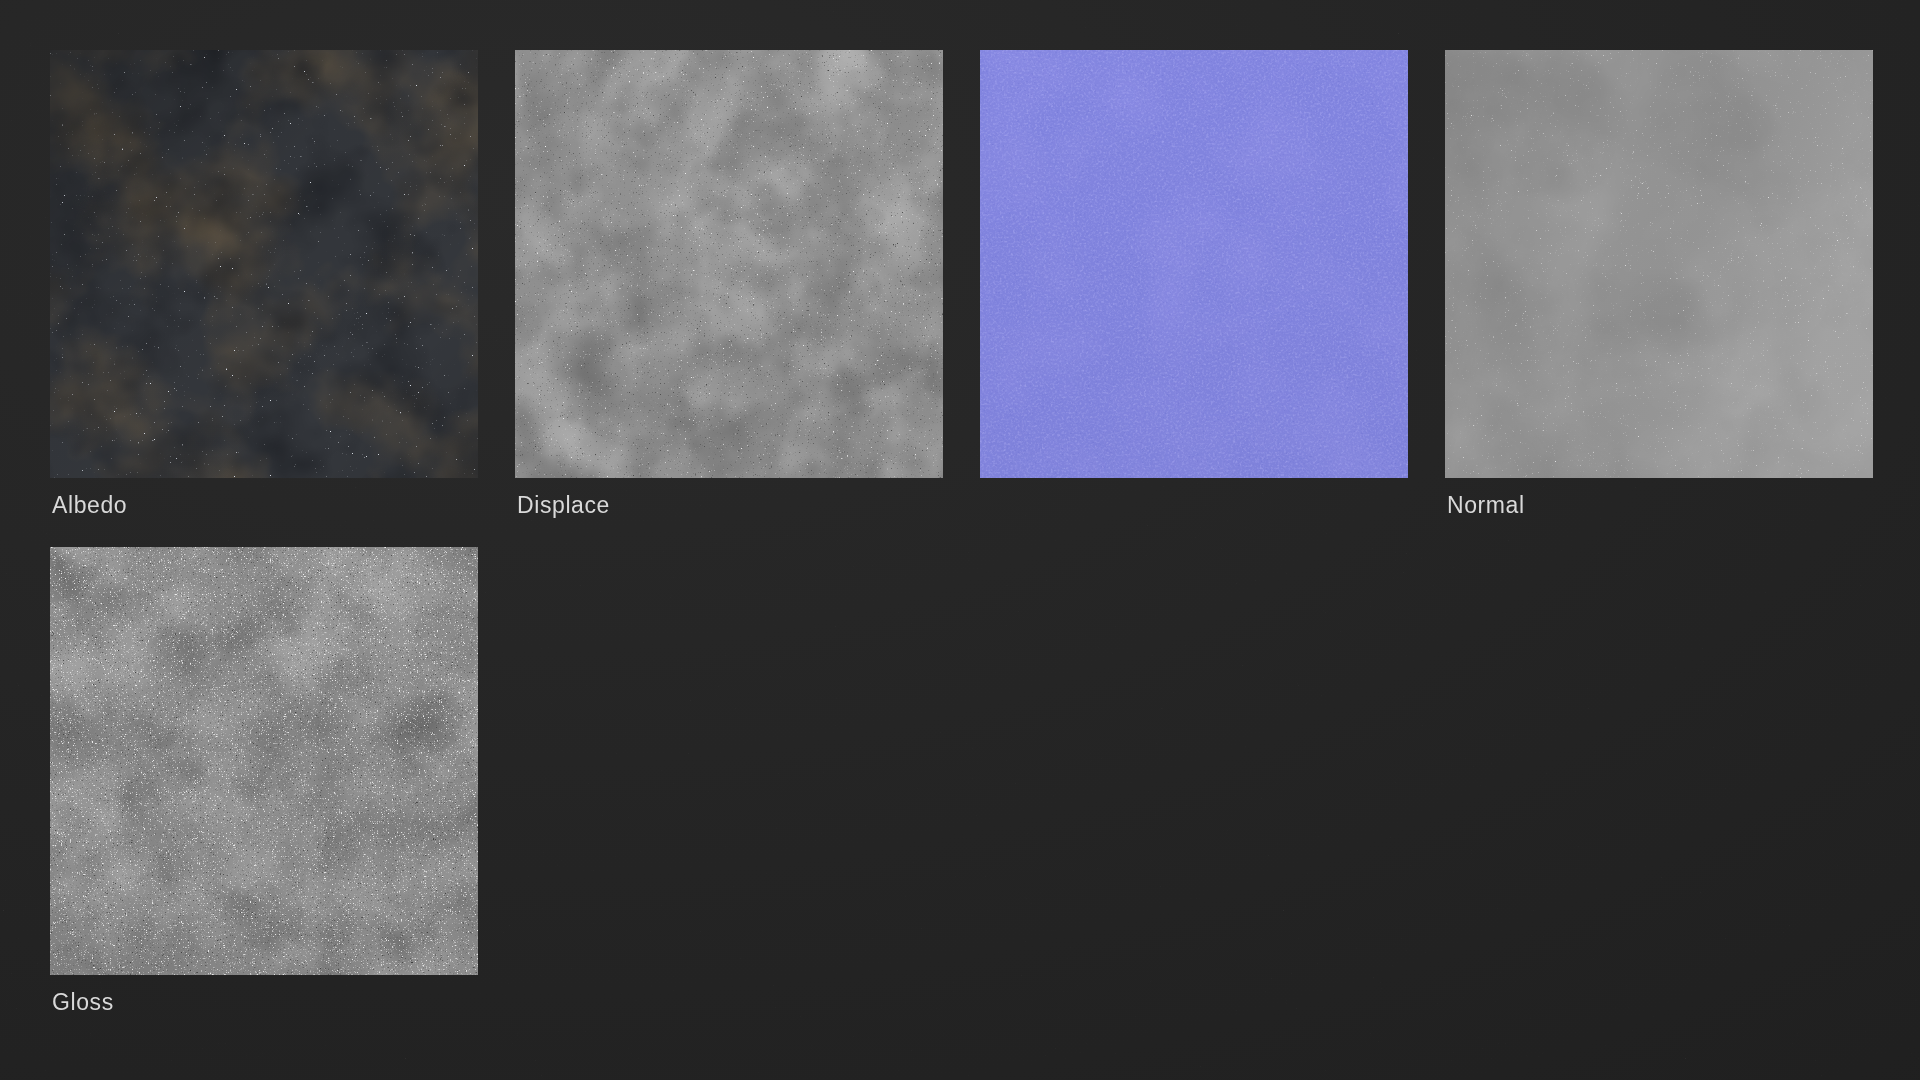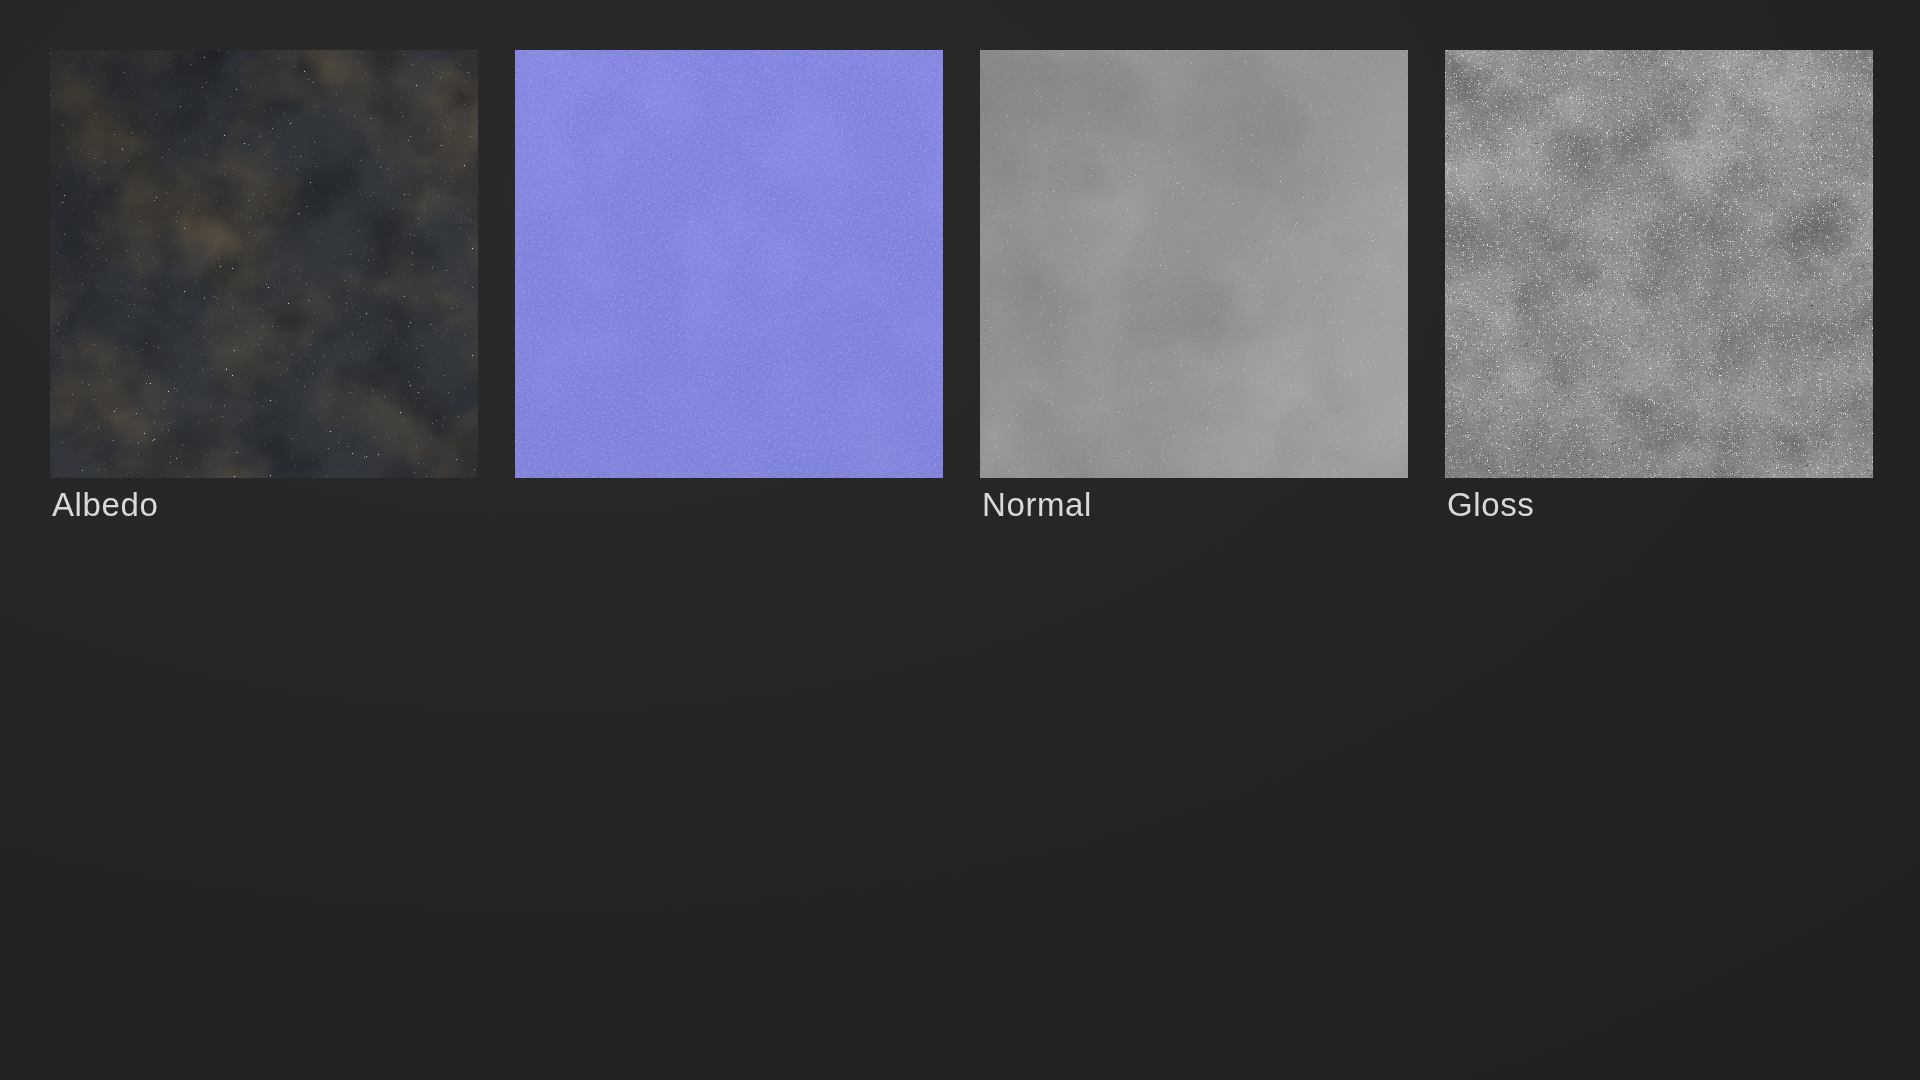--- a/index.html
+++ b/index.html
@@ -33,21 +33,21 @@
     height: 428px;
     overflow: hidden;
   }
   .thumb svg {
     display: block;
     width: 100%;
     height: 100%;
   }
   figcaption.label {
     margin: 12px 0 27px 2px;
-    font-size: 33px;
+    font-size: 23px;
     line-height: 30px;
     font-weight: 300;
     letter-spacing: 0.6px;
     color: #d9d9d9;
   }
   .page-grain {
     position: fixed;
     inset: 0;
     pointer-events: none;
     opacity: 0.05;
@@ -161,20 +161,29 @@
   <figure class="tile">
     <div class="thumb">
       <svg viewBox="0 0 428 428" preserveAspectRatio="none">
         <rect class="texrect" x="0" y="0" width="428" height="428" fill="#34373c" filter="url(#tex-albedo)"></rect>
         <rect class="gradrect" x="0" y="0" width="428" height="428" fill="url(#grad-albedo)"></rect>
       </svg>
     </div>
     <figcaption class="label">Albedo</figcaption>
   </figure>
 
+  <figure class="tile">
+    <div class="thumb">
+      <svg viewBox="0 0 428 428" preserveAspectRatio="none">
+        <rect class="texrect" x="0" y="0" width="428" height="428" fill="#909090" filter="url(#tex-displace)"></rect>
+        <rect class="gradrect" x="0" y="0" width="428" height="428" fill="url(#grad-displace)"></rect>
+      </svg>
+    </div>
+    <figcaption class="label">Displace</figcaption>
+  </figure>
 
   <figure class="tile">
     <div class="thumb">
       <svg viewBox="0 0 428 428" preserveAspectRatio="none">
         <rect class="texrect" x="0" y="0" width="428" height="428" fill="#8487e4" filter="url(#tex-normal)"></rect>
         <rect class="gradrect" x="0" y="0" width="428" height="428" fill="url(#grad-normal)"></rect>
       </svg>
     </div>
   </figure>
 

